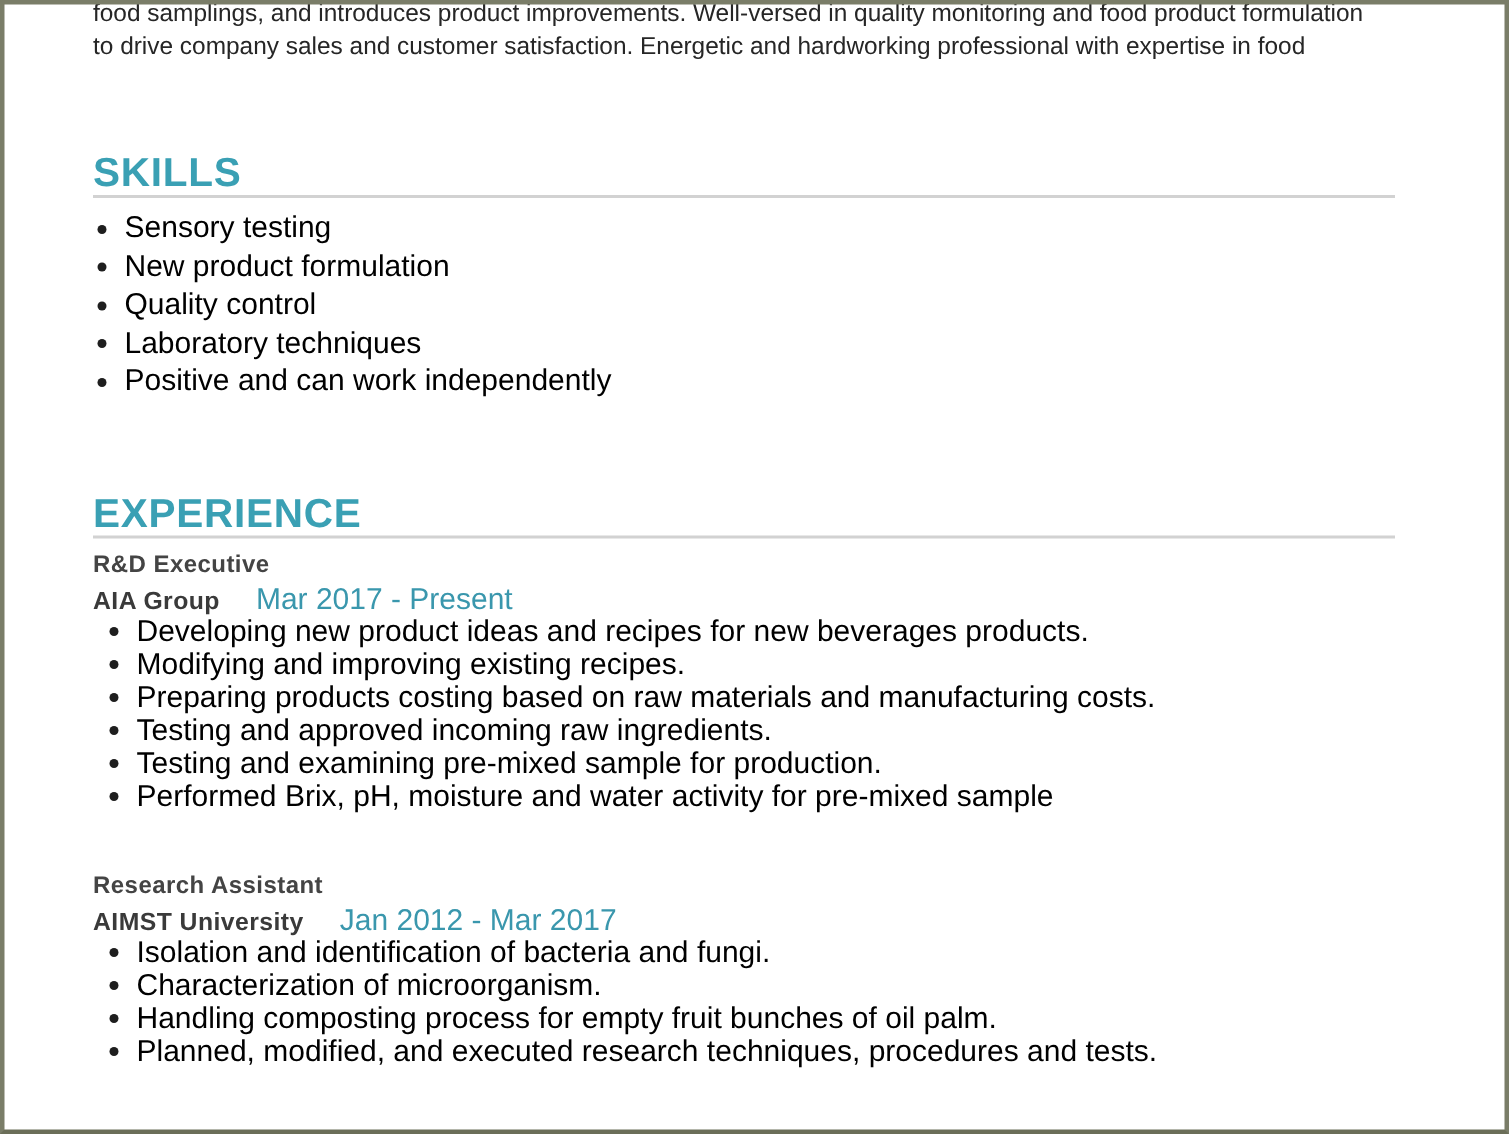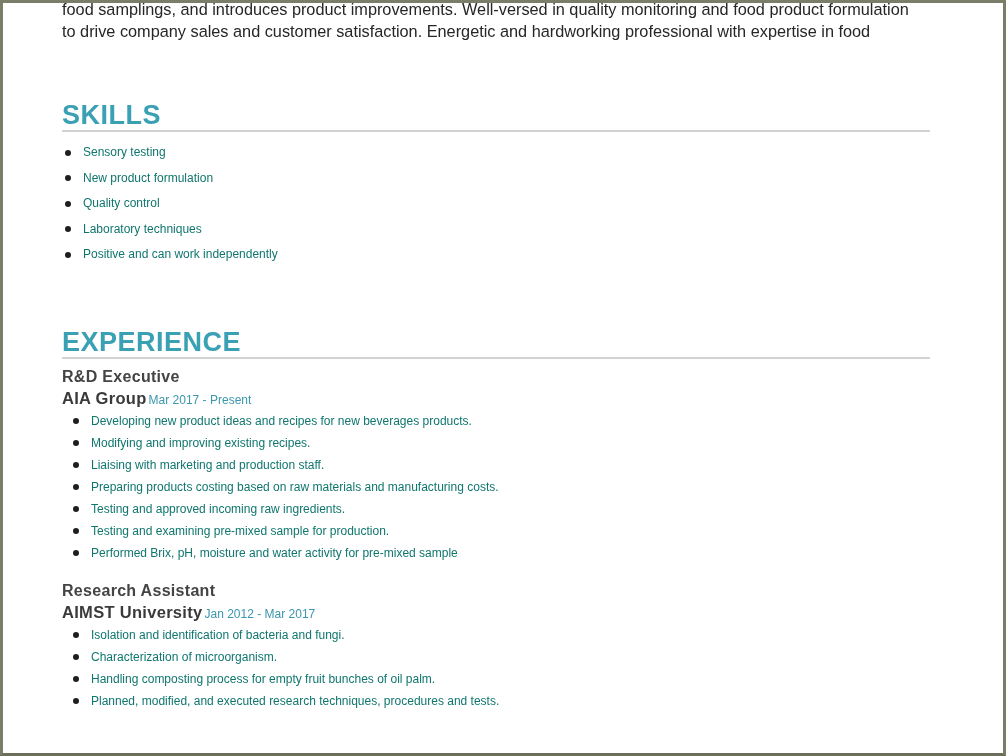--- a/index.html
+++ b/index.html
@@ -29,35 +29,35 @@
     position: absolute; left: 0; font-size: 27px; font-weight: bold;
     color: #3aa0b4; letter-spacing: 0.5px;
   }
   .rule {
     position: absolute; left: 0; width: 868px; height: 2px; background: #d2d2d2;
   }
   ul.bullets {
     position: absolute; margin: 0; padding: 0; list-style: none;
   }
   ul.bullets li {
-    position: relative; font-size: 12px; color: #0f766e; white-space: nowrap;
+    position: relative; font-size: 20px; color: #000000; white-space: nowrap;
   }
   ul.bullets li::before {
     content: ""; position: absolute; left: -18px; top: 50%;
     width: 6px; height: 6px; margin-top: -3px; border-radius: 50%; background: #1e1e1e;
   }
   .skills li { height: 25.5px; line-height: 25.5px; }
   .exp li { height: 22px; line-height: 22px; }
   .job-title {
     position: absolute; left: 0; font-size: 16px; font-weight: bold; color: #444;
     letter-spacing: 0.3px;
   }
   .job-line { position: absolute; left: 0; white-space: nowrap; }
   .company { font-size: 16.5px; font-weight: bold; color: #3a3a3a; letter-spacing: 0.3px; }
-  .dates { font-size: 12px; color: #3a97ad; margin-left: 2px; }
+  .dates { font-size: 20px; color: #3a97ad; margin-left: 24px; }
 </style>
 </head>
 <body>
 
 <div class="frame"></div>
 
 <div class="page">
 
   <p class="summary">
     <span>food samplings, and introduces product improvements. Well-versed in quality monitoring and food product formulation</span><br>
@@ -77,21 +77,20 @@
   <div class="section-title" style="top:327px;">EXPERIENCE</div>
   <div class="rule" style="top:357px;"></div>
 
   <div class="job-title" style="top:368px;">R&amp;D Executive</div>
   <div class="job-line" style="top:389px;">
     <span class="company">AIA Group</span><span class="dates">Mar 2017 - Present</span>
   </div>
   <ul class="bullets exp" style="top:410px; left:29px;">
     <li>Developing new product ideas and recipes for new beverages products.</li>
     <li>Modifying and improving existing recipes.</li>
-    <li>Liaising with marketing and production staff.</li>
     <li>Preparing products costing based on raw materials and manufacturing costs.</li>
     <li>Testing and approved incoming raw ingredients.</li>
     <li>Testing and examining pre-mixed sample for production.</li>
     <li>Performed Brix, pH, moisture and water activity for pre-mixed sample</li>
   </ul>
 
   <div class="job-title" style="top:582px;">Research Assistant</div>
   <div class="job-line" style="top:603px;">
     <span class="company">AIMST University</span><span class="dates">Jan 2012 - Mar 2017</span>
   </div>

